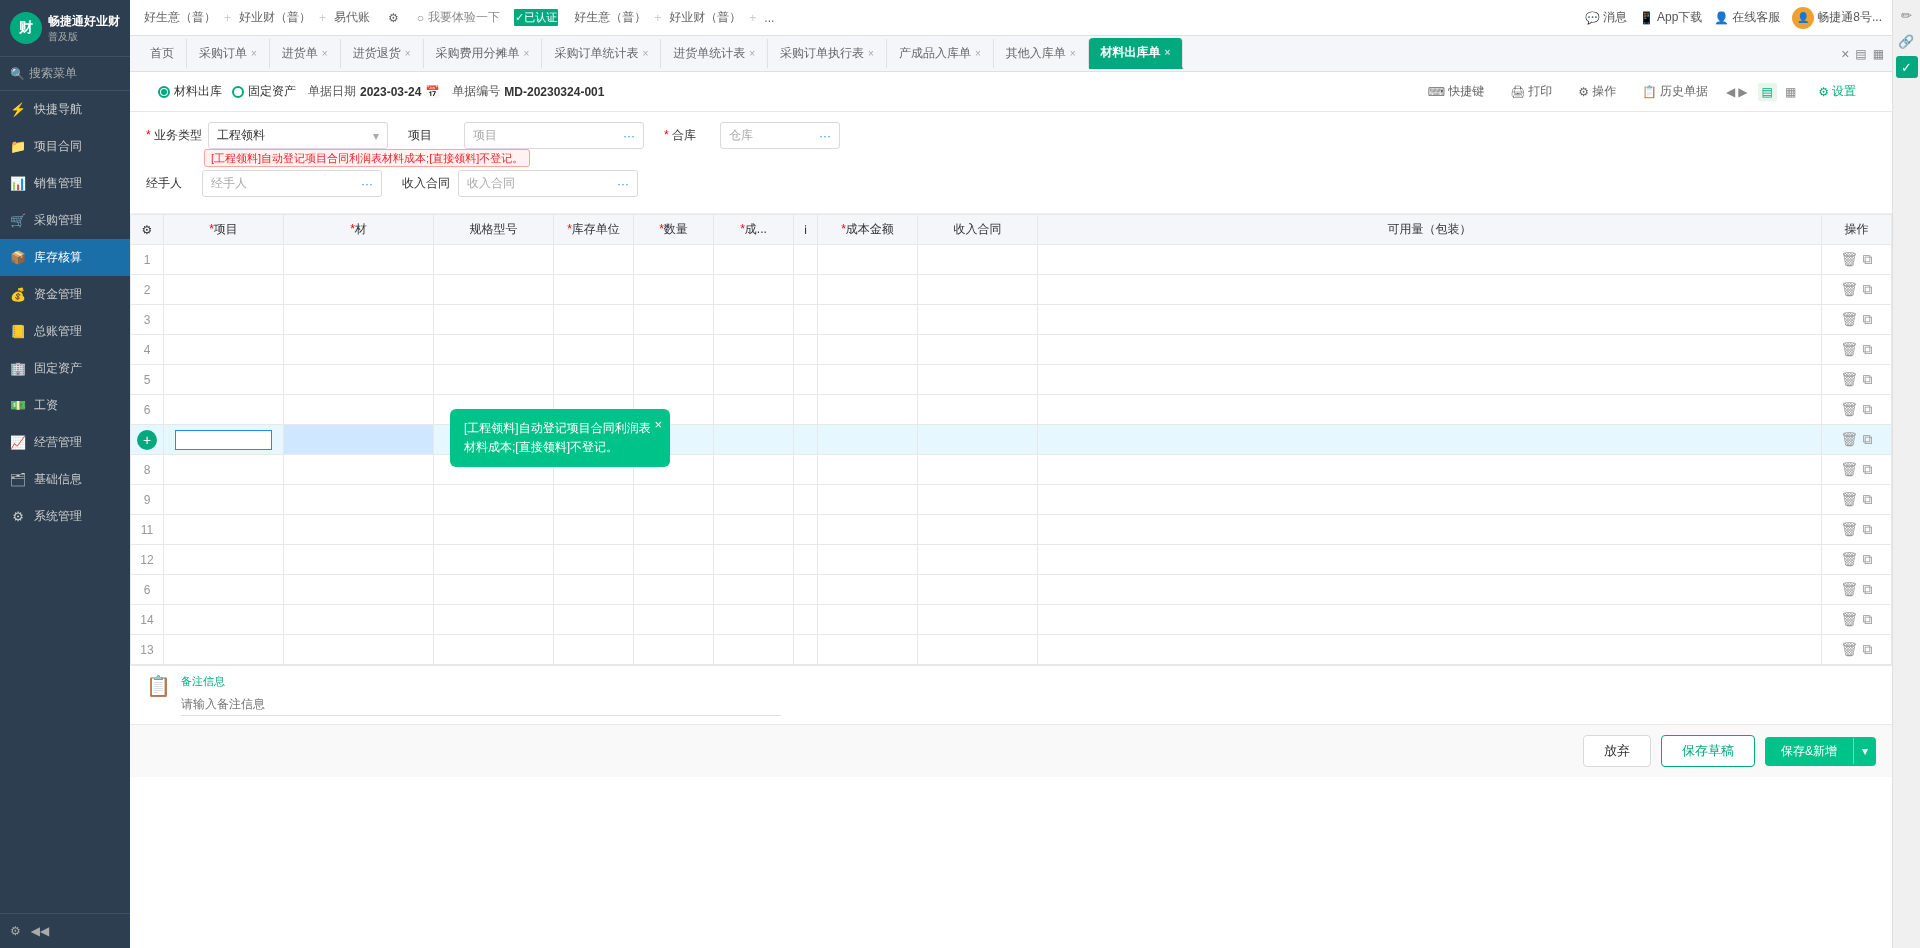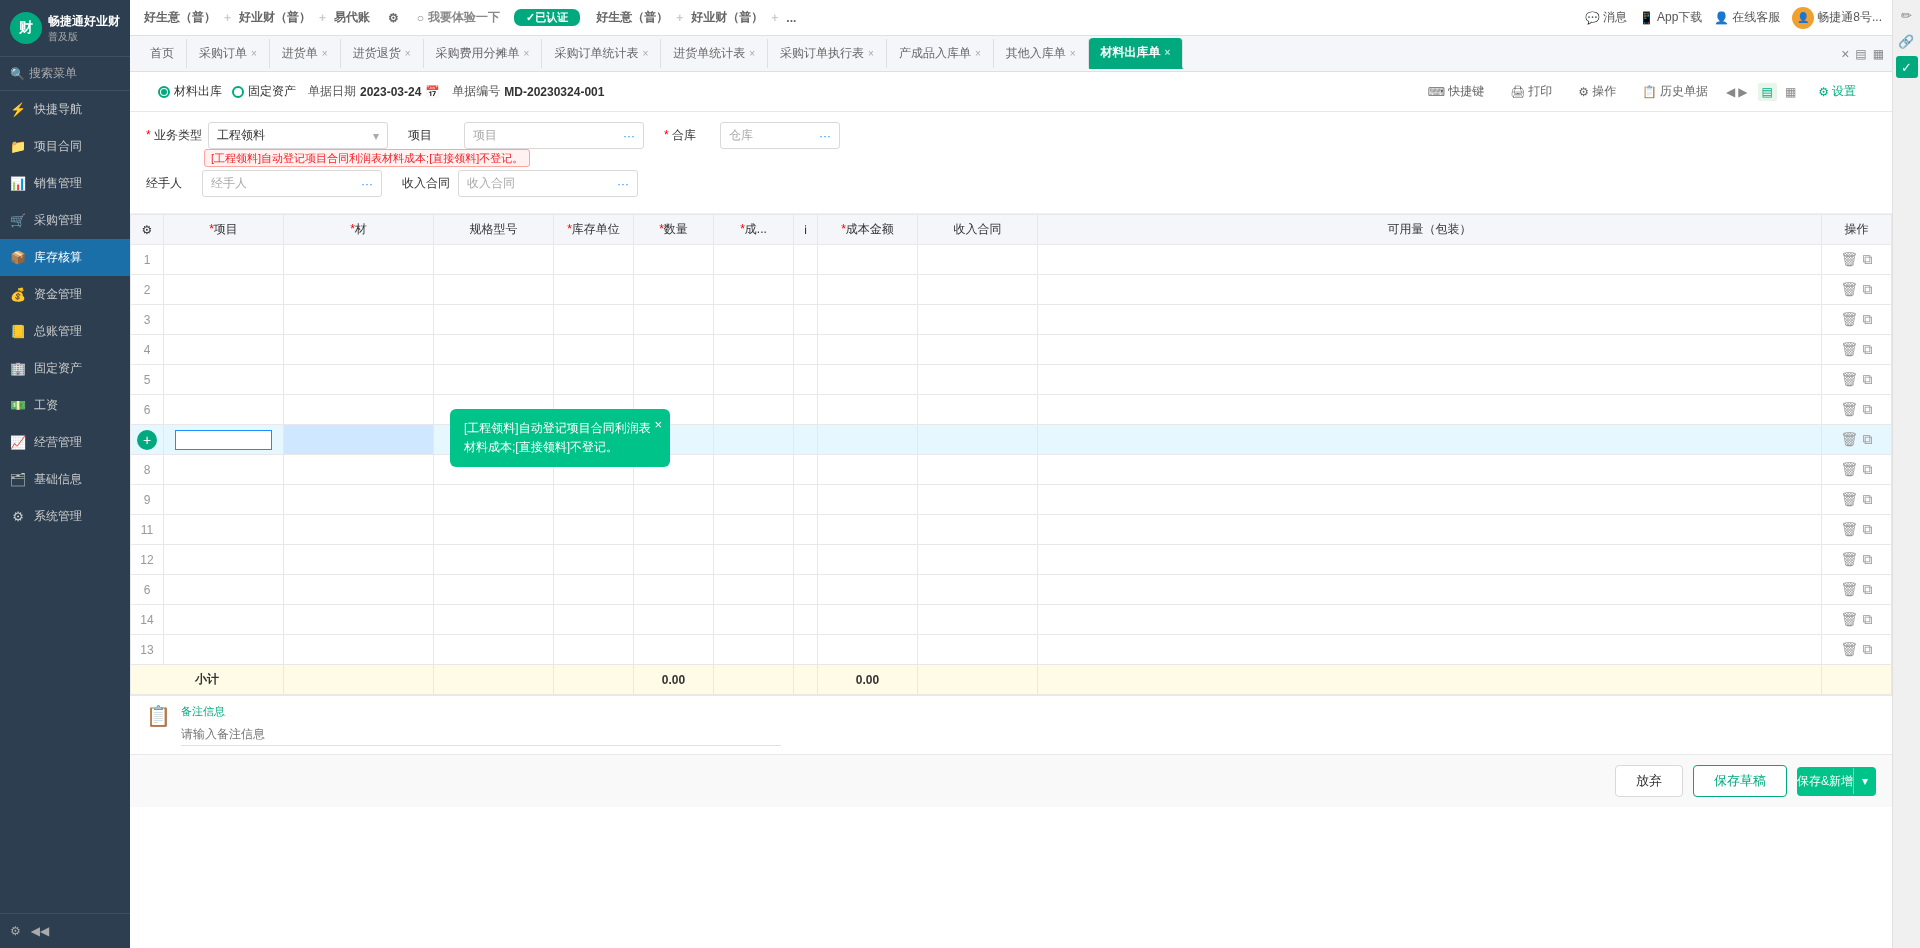--- a/index.html
+++ b/index.html
@@ -16,25 +16,25 @@
     .sidebar-nav-item { padding: 10px 10px; display: flex; align-items: center; gap: 8px; cursor: pointer; color: #ccc; font-size: 12px; }
     .sidebar-nav-item.active { background: #1a6fa8; color: #fff; }
     .sidebar-nav-item .nav-icon { width: 16px; height: 16px; display: flex; align-items: center; justify-content: center; font-size: 13px; }
     .sidebar-bottom { padding: 10px; border-top: 1px solid #3d5166; display: flex; gap: 10px; align-items: center; color: #aaa; }
 
     
     .main-content { flex: 1; display: flex; flex-direction: column; overflow: hidden; }
 
     
     .top-bar { background: #fff; border-bottom: 1px solid #e0e0e0; padding: 0 10px; display: flex; align-items: center; height: 36px; gap: 6px; font-size: 12px; }
-    .top-bar-nav { display: flex; align-items: center; gap: 4px; flex: 1; overflow: hidden; font-weight: bold; }
+    .top-bar-nav { display: flex; align-items: center; gap: 4px; flex: 1; overflow: hidden; }
     .top-bar-nav-item { color: #666; cursor: pointer; padding: 0 4px; white-space: nowrap; display: flex; align-items: center; gap: 2px; }
     .top-bar-nav-sep { color: #ccc; }
     .top-bar-right { display: flex; align-items: center; gap: 12px; color: #555; font-size: 12px; white-space: nowrap; }
-    .top-bar-verified { background: #00aa7e; color: #fff; border-radius: 7px; padding: 1px 12px; font-size: 11px; }
+    .top-bar-verified { background: #00aa7e; color: #fff; border-radius: 1px; padding: 1px 1px; font-size: 11px; }
 
     
     .tab-bar { background: #f5f6fa; border-bottom: 1px solid #e0e0e0; display: flex; align-items: center; padding: 0 8px; height: 36px; overflow: hidden; }
     .tab-item { padding: 6px 12px; cursor: pointer; color: #666; font-size: 12px; white-space: nowrap; display: flex; align-items: center; gap: 4px; border-right: 1px solid #e0e0e0; }
     .tab-item.active { background: #fff; color: #00aa7e; font-weight: bold; border-bottom: 2px solid #00aa7e; }
     .tab-item .tab-close { color: #aaa; font-size: 10px; cursor: pointer; }
     .tab-bar-actions { margin-left: auto; display: flex; align-items: center; gap: 6px; color: #888; }
 
     
     .content-area { flex: 1; background: #fff; overflow-y: auto; padding: 0; }
@@ -80,21 +80,21 @@
     
     .footer-area { padding: 8px 16px; border-top: 1px solid #e8e8e8; background: #fff; }
     .footer-notes { display: flex; align-items: flex-start; gap: 10px; }
     .notes-icon { color: #00aa7e; font-size: 20px; }
     .notes-input { flex: 1; border: none; outline: none; color: #aaa; font-size: 12px; padding: 4px; }
 
     
     .action-bar { padding: 10px 16px; border-top: 1px solid #e8e8e8; background: #f9f9f9; display: flex; justify-content: flex-end; align-items: center; gap: 10px; }
     .btn { padding: 6px 20px; border-radius: 4px; cursor: pointer; font-size: 13px; border: 1px solid #d9d9d9; background: #fff; color: #333; }
     .btn-split { background: #00c389; color: #fff; border-color: #00c389; display: flex; align-items: center; gap: 0; padding: 0; overflow: hidden; border-radius: 4px; }
-    .btn-split-main { padding: 6px 0; }
+    .btn-split-main { padding: 6px 16px; }
     .btn-split-arrow { padding: 6px 8px; border-left: 1px solid rgba(255,255,255,0.4); }
 
     
     .right-toolbar { width: 28px; background: #f0f0f0; border-left: 1px solid #e0e0e0; display: flex; flex-direction: column; align-items: center; padding: 4px 0; gap: 4px; }
     .right-tool-btn { width: 22px; height: 22px; cursor: pointer; color: #888; display: flex; align-items: center; justify-content: center; font-size: 13px; }
     .right-tool-active { background: #00aa7e; color: #fff; border-radius: 3px; }
   </style>
 </head>
 <body>
 
@@ -598,33 +598,20 @@
                 <td></td>
                 <td></td>
               <td>
                   <div class="action-btns">
                     <span class="action-btn">🗑</span>
                     <span class="action-btn">⧉</span>
                   </div>
                 </td>
             </tr>
 
-            <tr class="subtotal">
-              <td colspan="2" style="text-align:center;background:#fffbe6;">小计</td>
-              <td></td>
-              <td></td>
-              <td></td>
-              <td style="text-align:center;background:#fffbe6;">0.00</td>
-              <td></td>
-              <td></td>
-              <td style="text-align:center;background:#fffbe6;">0.00</td>
-              <td></td>
-              <td></td>
-              <td></td>
-            </tr>
           </tbody>
         </table>
 
         <div class="tooltip-popup" style="left:320px;top:195px;">
           <div class="tooltip-popup-arrow"></div>
           <span class="tooltip-close">×</span>
           <span>[工程领料]自动登记项目合同利润表材料成本;[直接领料]不登记。</span>
         </div>
       </div>
 

